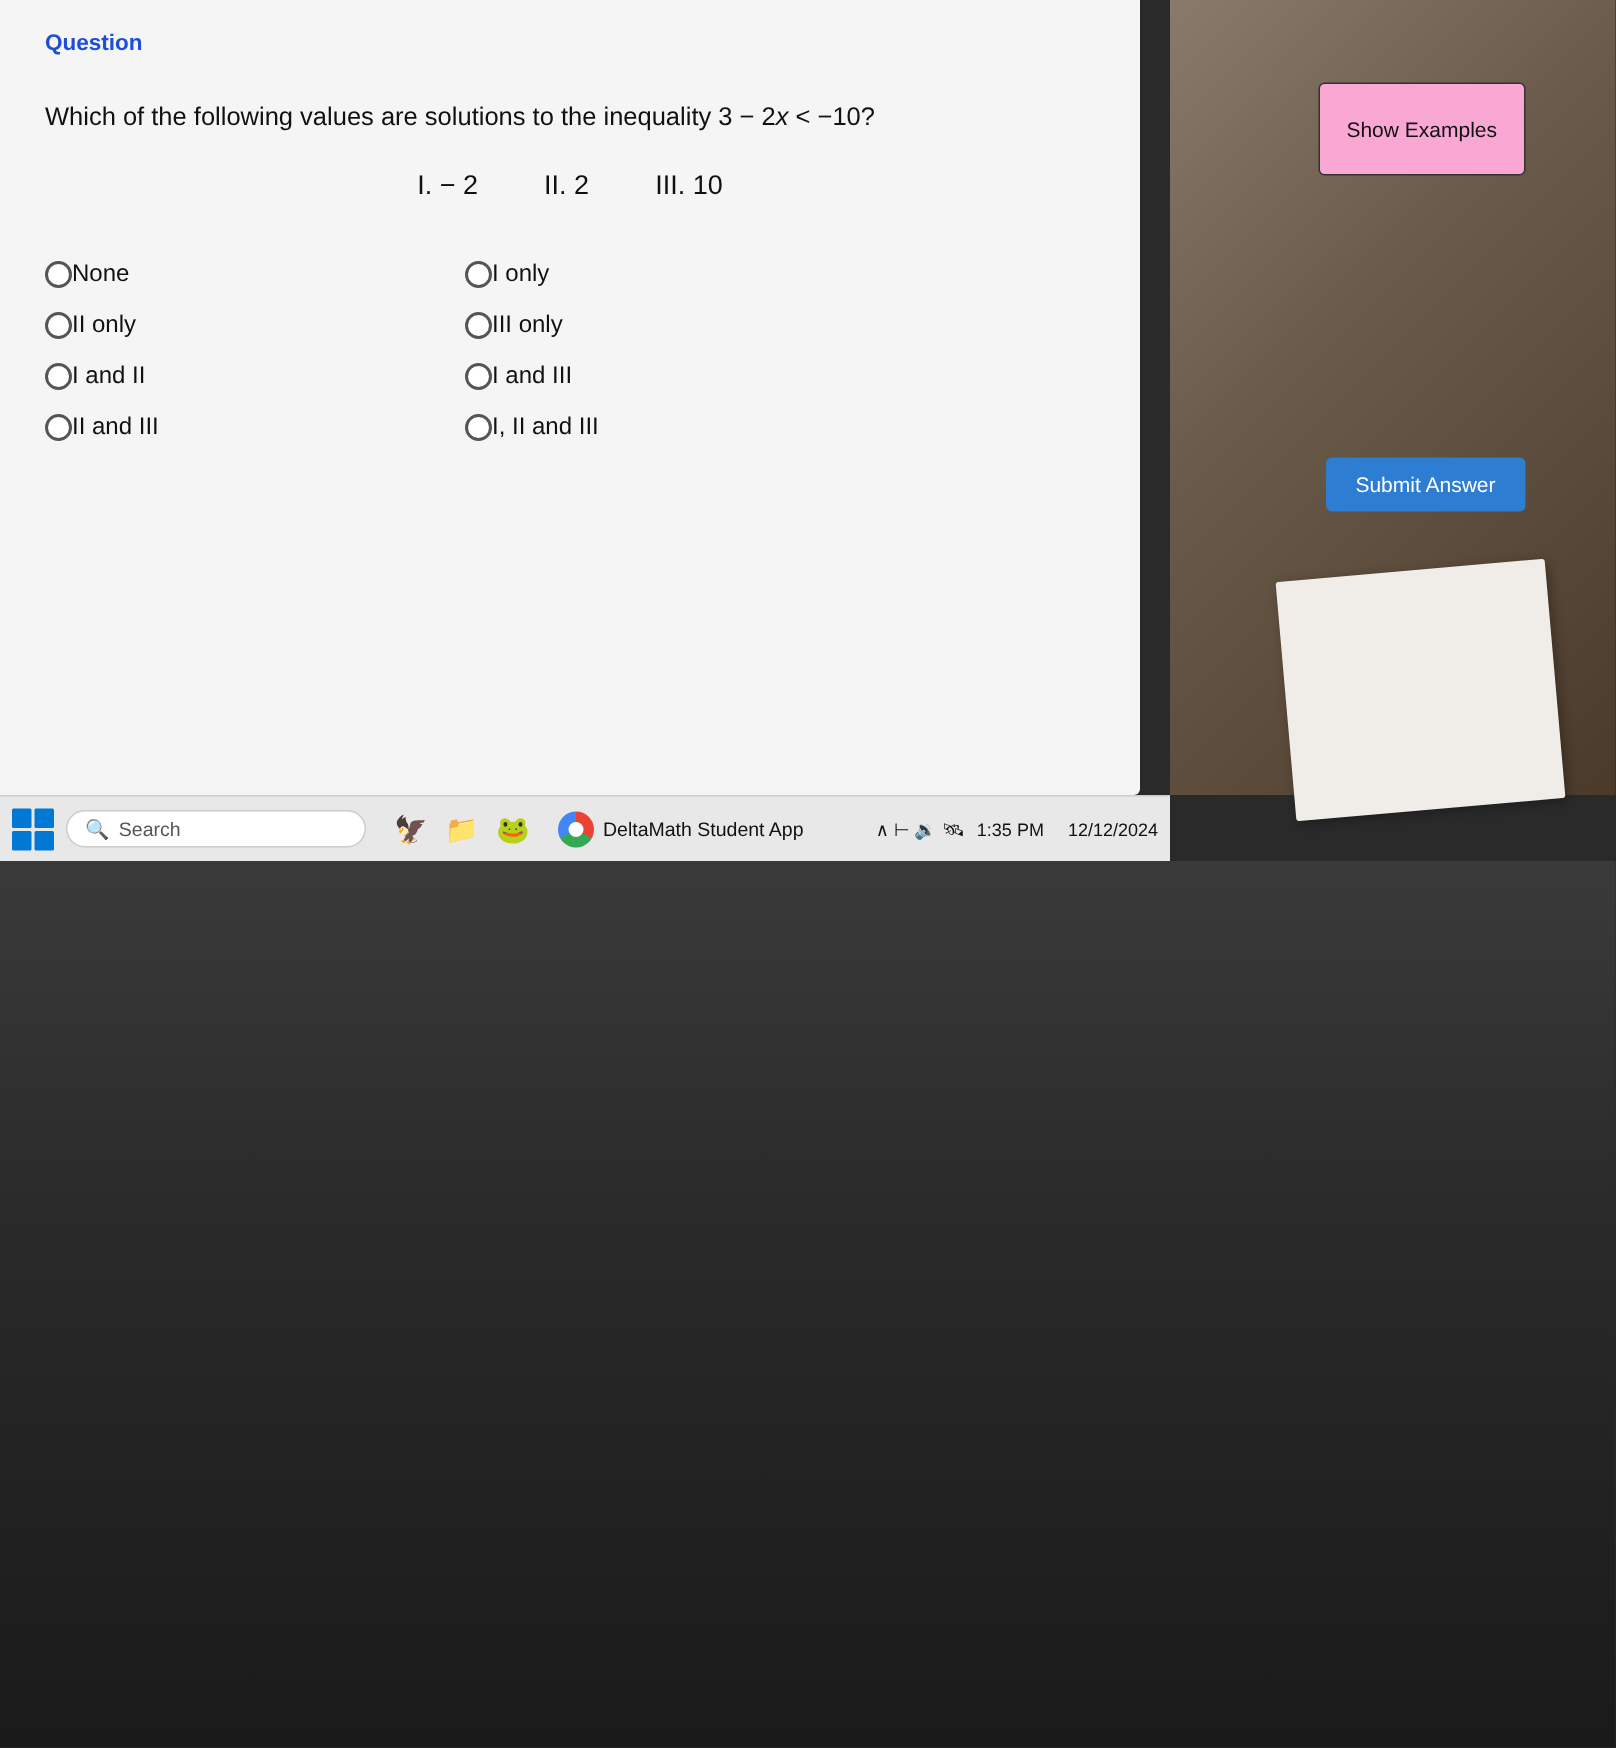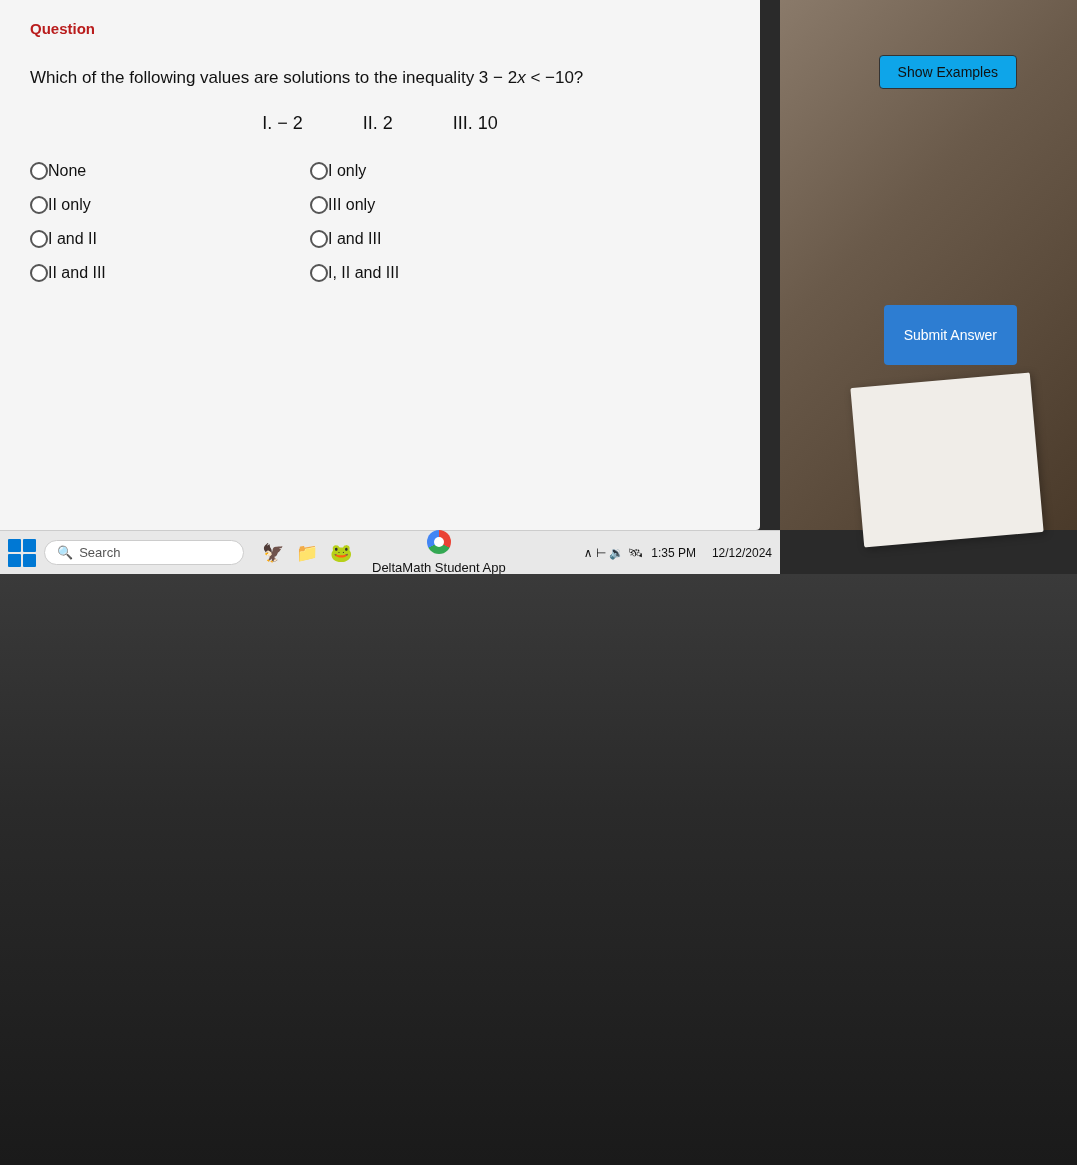--- a/index.html
+++ b/index.html
@@ -20,39 +20,39 @@
       width: 760px;
       height: 530px;
       background: #f5f5f5;
       padding: 20px 30px 30px 30px;
       border-radius: 0 0 4px 0;
     }
 
     .question-label {
       font-weight: 700;
       font-size: 15px;
-      color: #b91c1c;
+      color: #1d4ed8;
       margin-bottom: 28px;
       font-family: Arial, sans-serif;
     }
 
     .question-text {
       font-size: 17px;
       color: #111;
       margin-bottom: 22px;
       line-height: 1.5;
       font-family: Arial, sans-serif;
       margin-top: 19px;
     }
 
     .choices-row {
       display: flex;
-      gap: 60px;
+      gap: 44px;
       justify-content: center;
-      margin-bottom: 28px;
+      margin-bottom: 40px;
       font-size: 18px;
       color: #111;
       font-family: Arial, sans-serif;
     }
 
     .answer-label {
       font-weight: 700;
       font-size: 15px;
       color: #111;
       margin-bottom: 18px;
@@ -82,39 +82,39 @@
       border: 2px solid #555;
       background: #fff;
       flex-shrink: 0;
     }
 
     
     .show-examples-btn {
       position: absolute;
       top: 55px;
       right: 60px;
-      background: #0ea5e9;
+      background: #f9a8d4;
       border: 1.5px solid #333;
       border-radius: 4px;
-      padding: 8px 18px;
+      padding: 22px 18px;
       font-size: 14px;
       color: #111;
       cursor: pointer;
       font-family: Arial, sans-serif;
     }
 
     
     .submit-btn {
       position: absolute;
       top: 305px;
       right: 60px;
       background: #2d7dd2;
       border: none;
       border-radius: 4px;
-      padding: 22px 20px;
+      padding: 10px 20px;
       font-size: 14px;
       color: #fff;
       cursor: pointer;
       font-family: Arial, sans-serif;
       white-space: nowrap;
     }
 
     
     .taskbar {
       position: absolute;
@@ -177,21 +177,20 @@
 
     .taskbar-chrome-app {
       display: flex;
       align-items: center;
       gap: 6px;
       cursor: pointer;
       font-size: 13px;
       font-family: Arial, sans-serif;
       color: #111;
       padding: 0 8px;
-      flex-direction: column;
     }
 
     .chrome-icon {
       width: 24px;
       height: 24px;
       border-radius: 50%;
       background: conic-gradient(#ea4335 0deg 120deg, #34a853 120deg 240deg, #4285f4 240deg 360deg);
       position: relative;
     }
     .chrome-icon::after {

